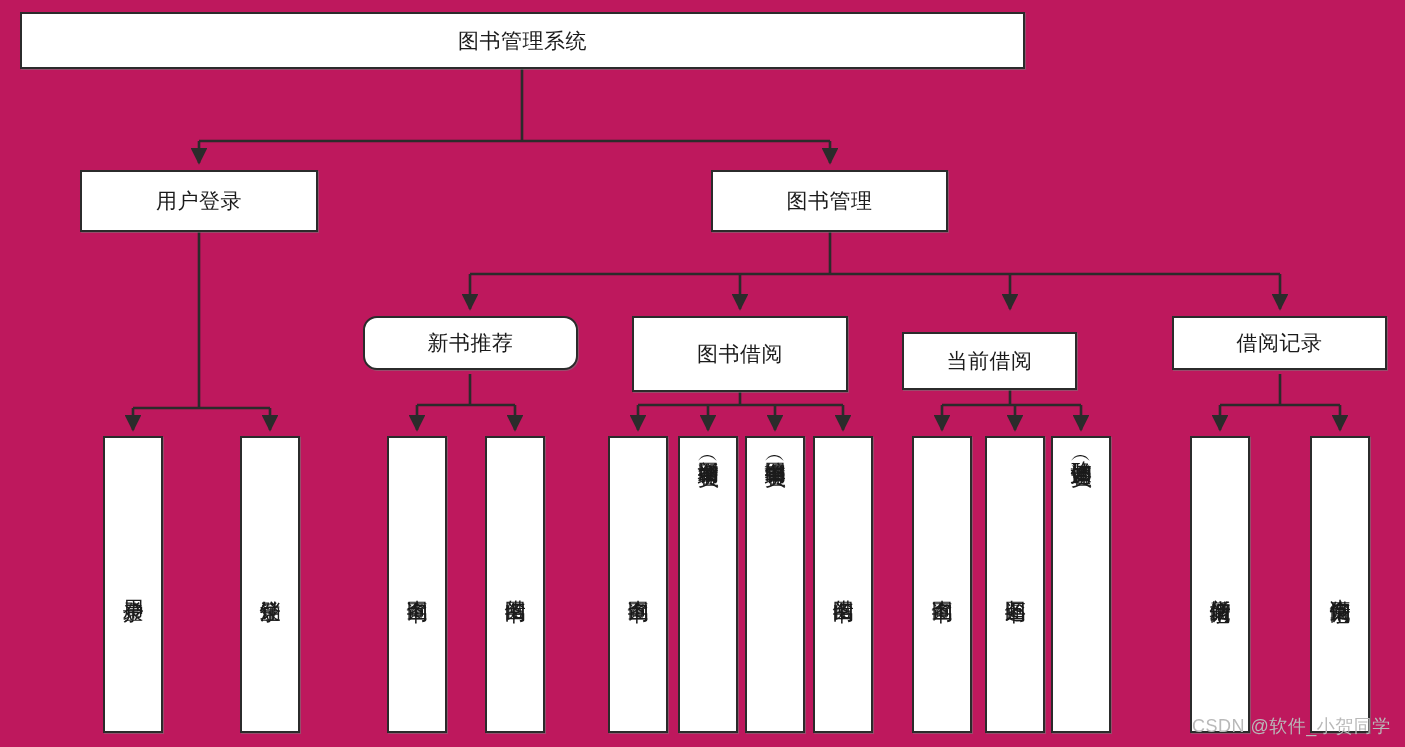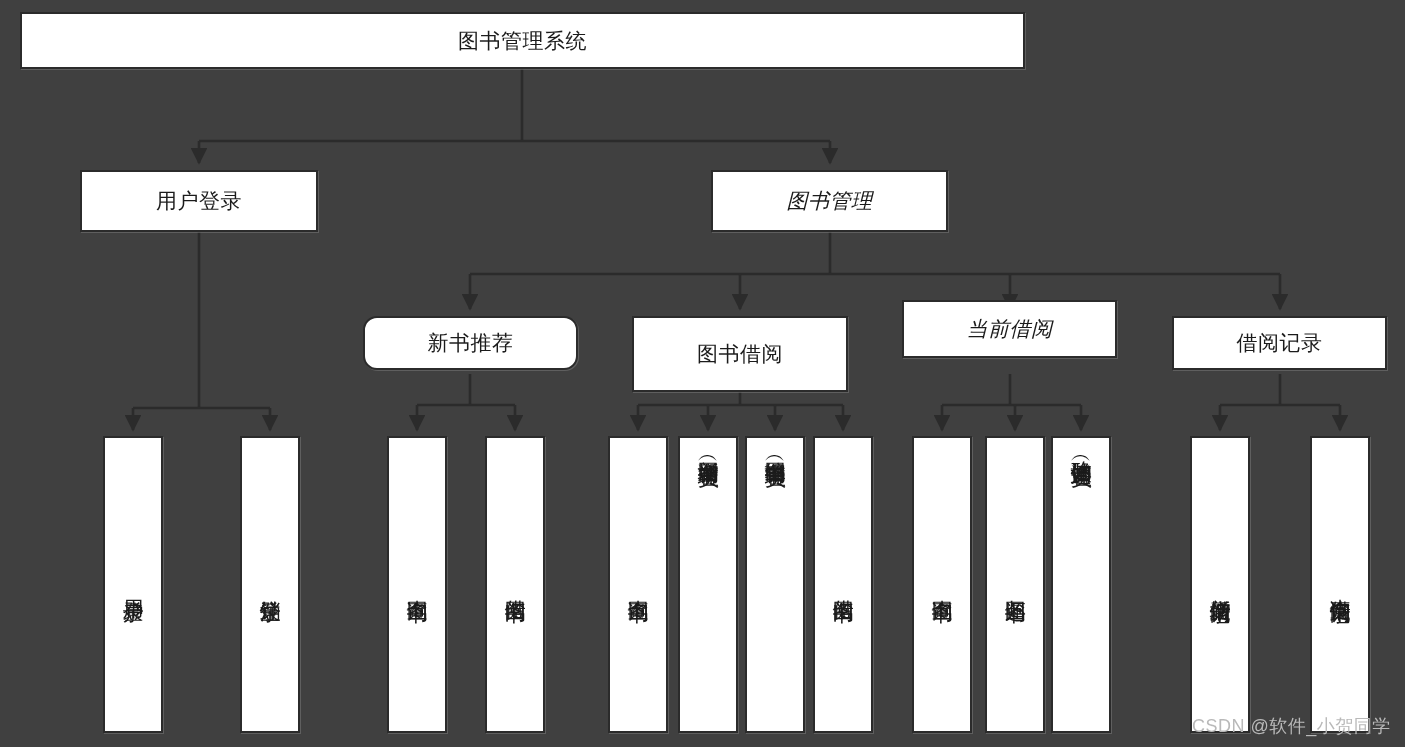--- a/index.html
+++ b/index.html
@@ -4,21 +4,21 @@
 <style>
   html, body {
     margin: 0;
     padding: 0;
     background: #ffffff;
   }
   #page {
     position: relative;
     width: 1405px;
     height: 747px;
-    background: #404040;
+    background: #be185d;
     font-family: "Liberation Sans", "DejaVu Sans", sans-serif;
     overflow: hidden;
   }
   #wires {
     position: absolute;
     left: 0;
     top: 0;
     width: 1405px;
     height: 747px;
     pointer-events: none;
@@ -123,31 +123,31 @@
     </g>
   </svg>
 
   <div class="node" style="left:20px; top:12px; width:1005px; height:57px;">
     <span class="node-label">图书管理系统</span>
   </div>
 
   <div class="node" style="left:80px; top:170px; width:238px; height:62px;">
     <span class="node-label">用户登录</span>
   </div>
-  <div class="node" style="left:711px; top:170px; width:237px; height:62px;font-style:italic;">
+  <div class="node" style="left:711px; top:170px; width:237px; height:62px;">
     <span class="node-label">图书管理</span>
   </div>
 
   <div class="node" style="left:363px; top:316px; width:215px; height:54px;border-radius:14px;">
     <span class="node-label">新书推荐</span>
   </div>
   <div class="node" style="left:632px; top:316px; width:216px; height:76px;">
     <span class="node-label">图书借阅</span>
   </div>
-  <div class="node" style="left:902px; top:300px; width:215px; height:58px;font-style:italic;">
+  <div class="node" style="left:902px; top:332px; width:175px; height:58px;">
     <span class="node-label">当前借阅</span>
   </div>
   <div class="node" style="left:1172px; top:316px; width:215px; height:54px;">
     <span class="node-label">借阅记录</span>
   </div>
 
   <div class="node vertical centerv" style="left:103px; top:436px; width:60px; height:297px;">
     <span class="node-label">用户登录</span>
   </div>
   <div class="node vertical centerv" style="left:240px; top:436px; width:60px; height:297px;">

